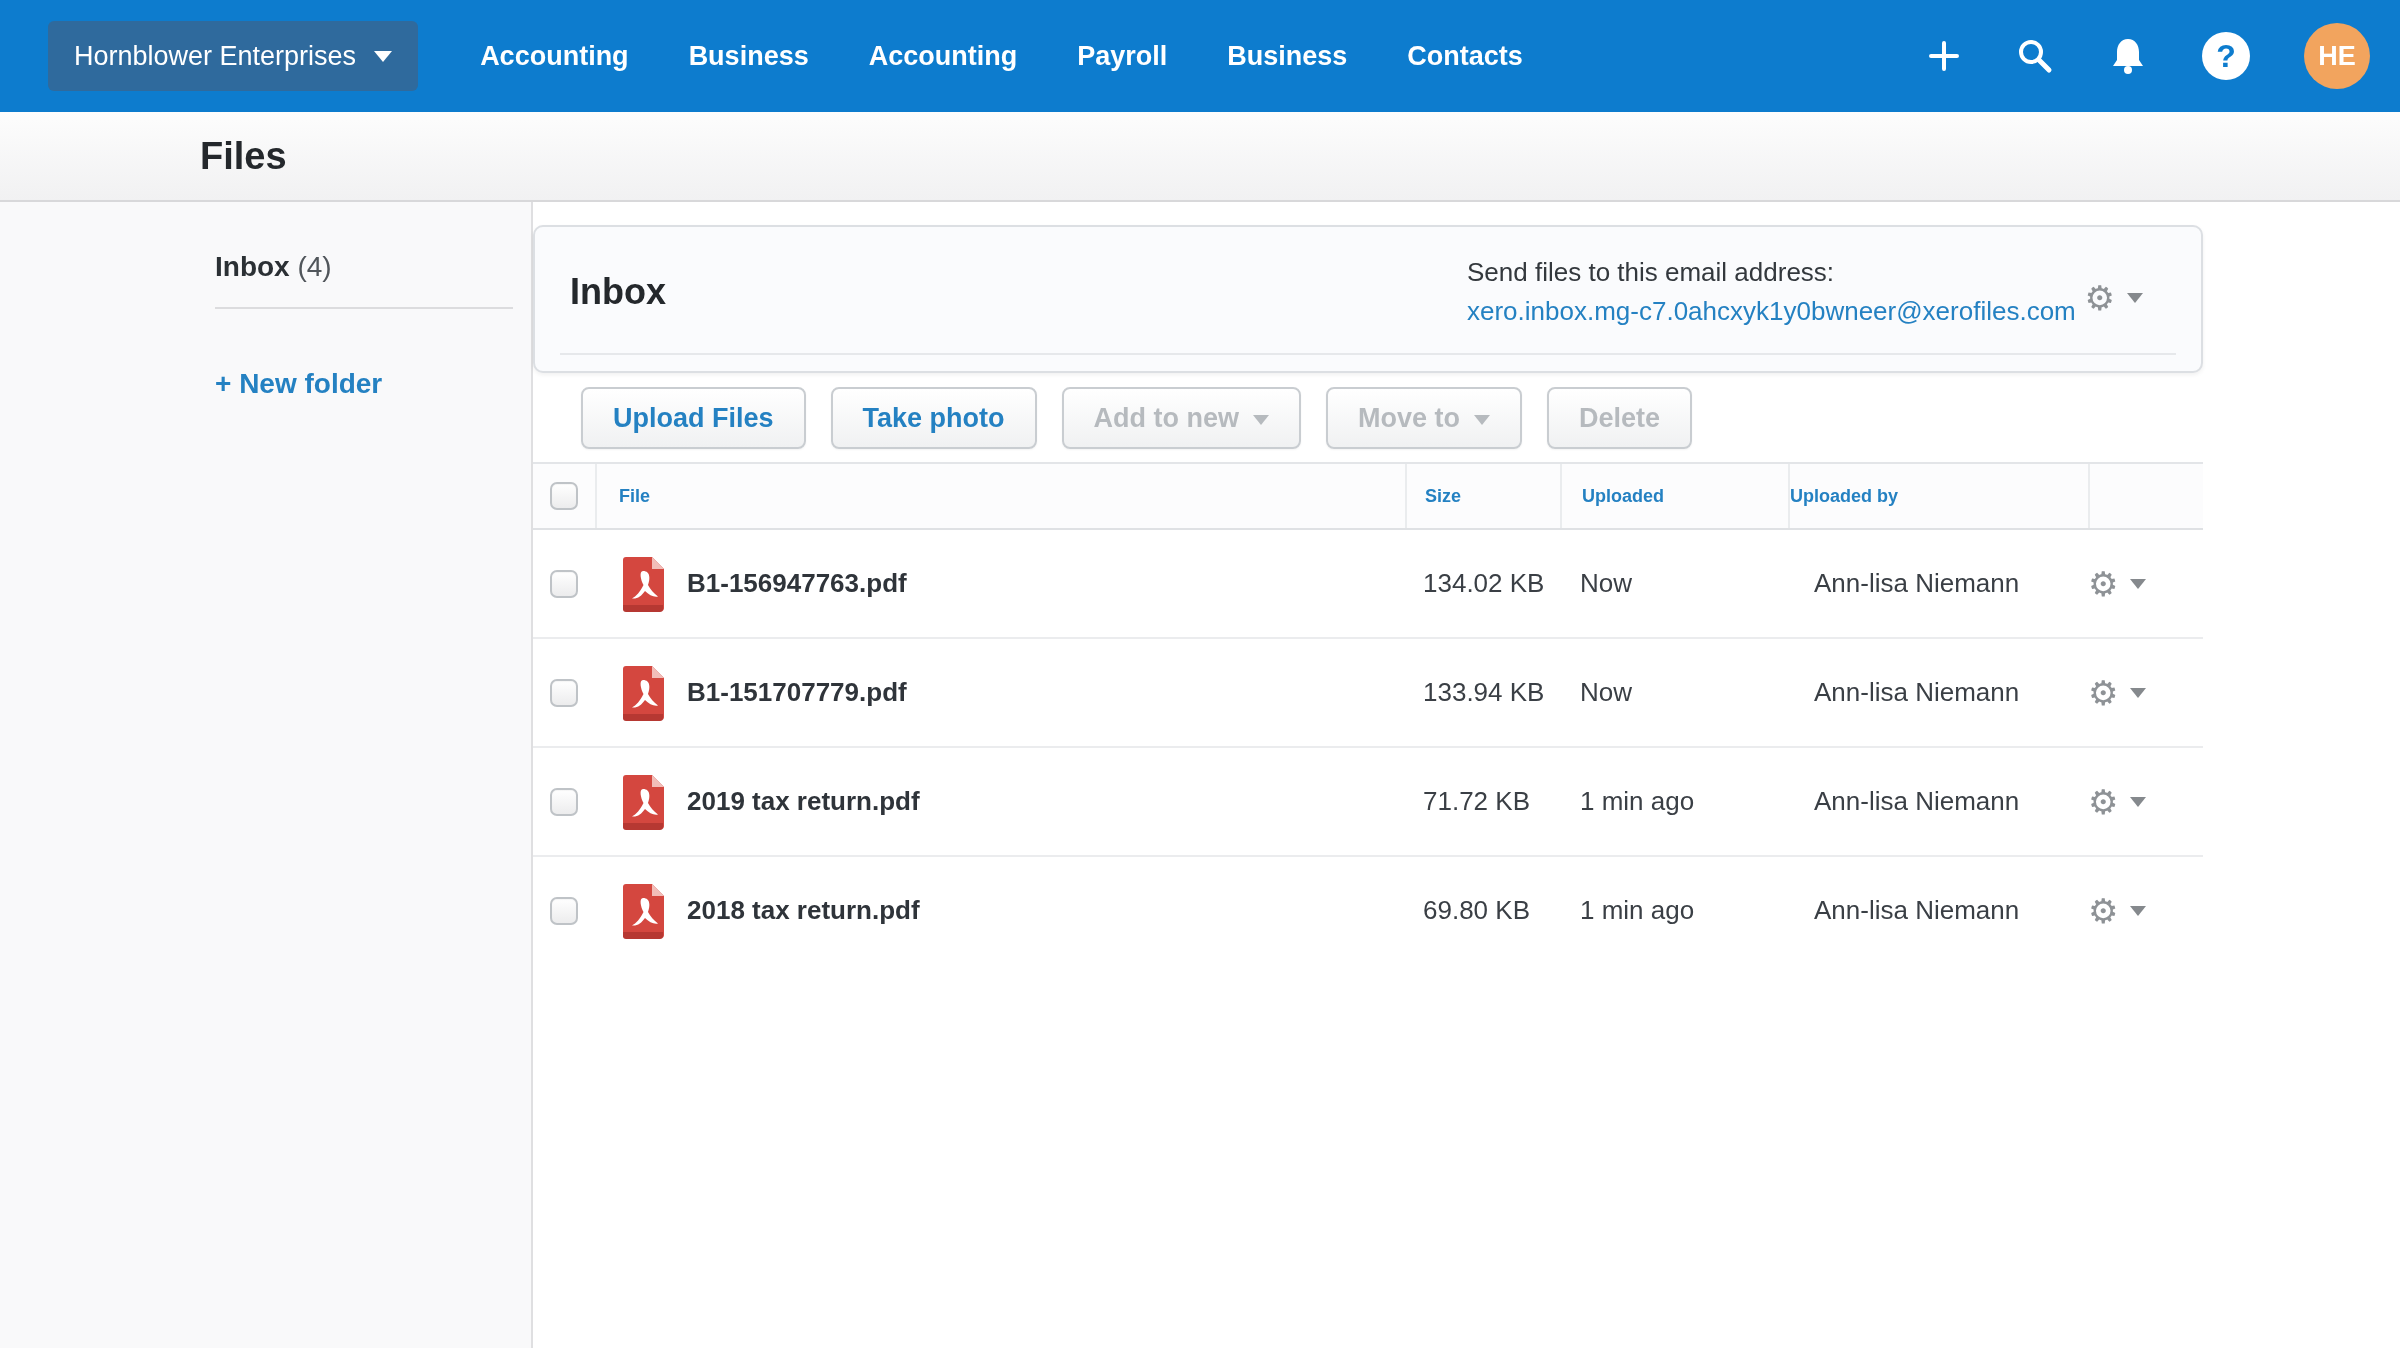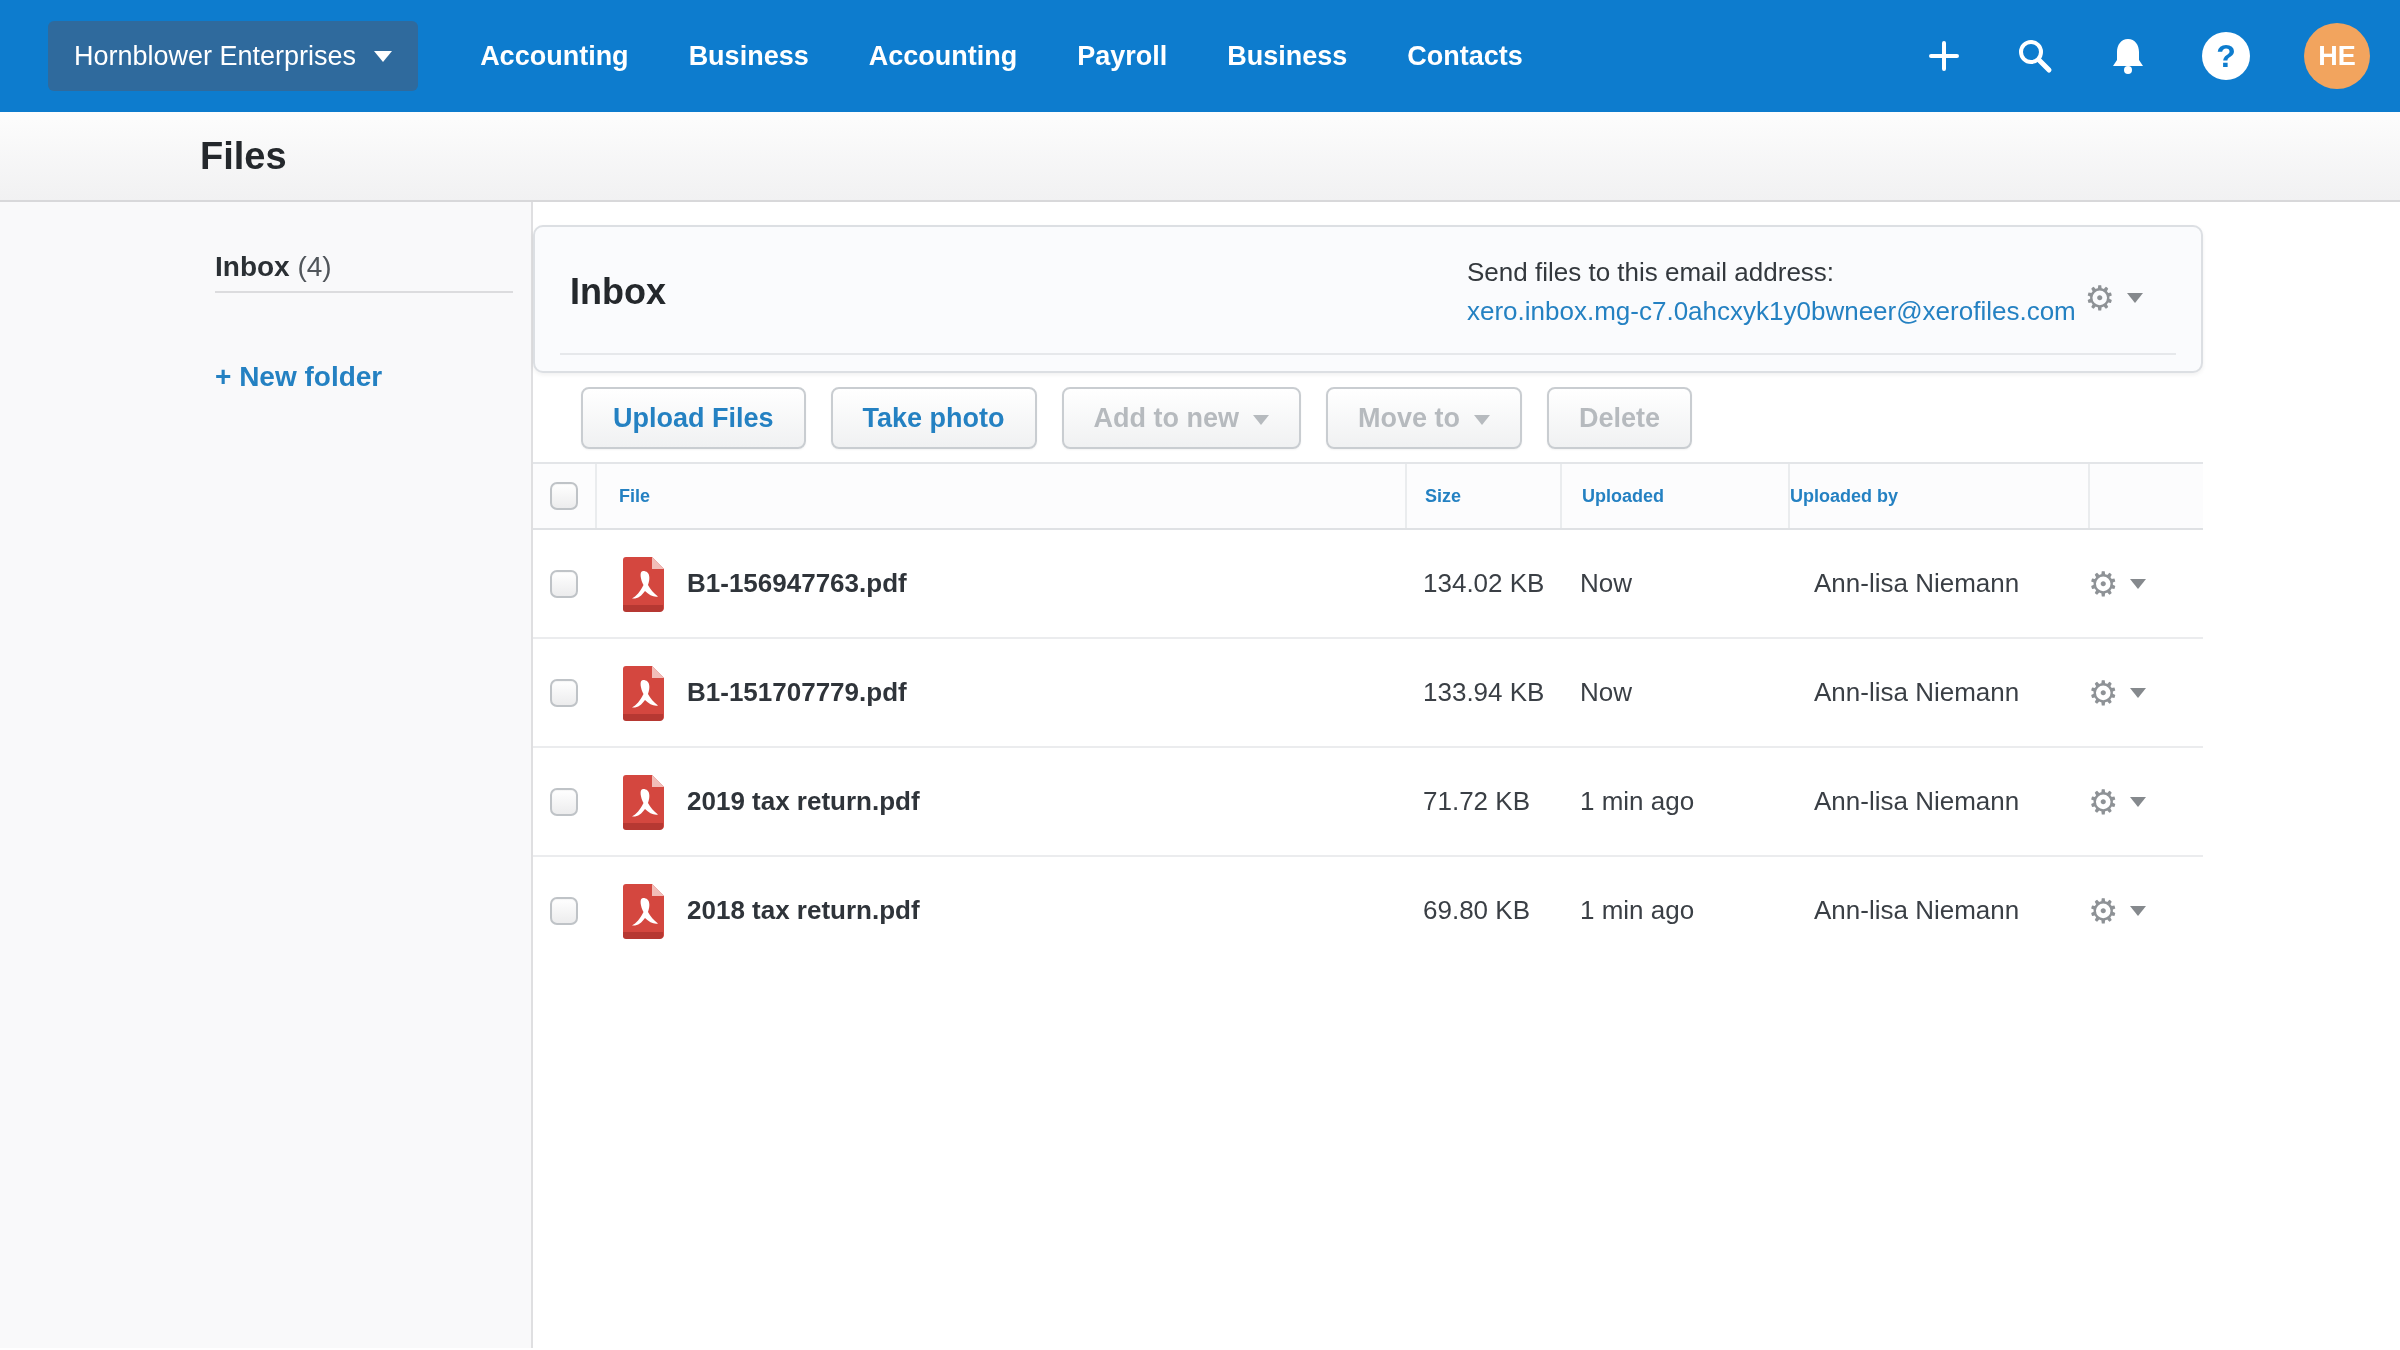--- a/index.html
+++ b/index.html
@@ -42,21 +42,21 @@
     border-bottom:2px solid #d8d8da;display:flex;align-items:center;box-sizing:border-box;
   }
   .page-title{margin:0 0 0 200px;font-size:38px;font-weight:bold;color:#24282c;text-align:center;}
   
   .content{display:flex;height:1146px;background:#fff;}
   .sidebar{
     width:533px;min-width:533px;background:#f9f9fa;border-right:2px solid #dfdfe1;
     box-sizing:border-box;padding-top:36px;
   }
   .folder{margin:0 18px 0 215px;padding:13px 0;font-size:28px;color:#3c4146;cursor:pointer;}
-  .folder.active{border-bottom:2px solid #dcdcde;padding-bottom:8px;margin-bottom:26px;}
+  .folder.active{border-bottom:2px solid #dcdcde;padding-bottom:24px;margin-bottom:17px;}
   .folder.active .f-name{font-weight:bold;color:#2b3034;}
   .f-count{color:#51565b;}
   .new-folder{
     display:inline-block;margin:42px 0 0 215px;color:var(--link-blue,#2481c2);
     font-size:28px;font-weight:bold;cursor:pointer;text-decoration:none;
   }
   .main{flex:1;position:relative;}
   
   .card{
     position:absolute;left:0;top:23px;width:1670px;height:148px;box-sizing:border-box;

